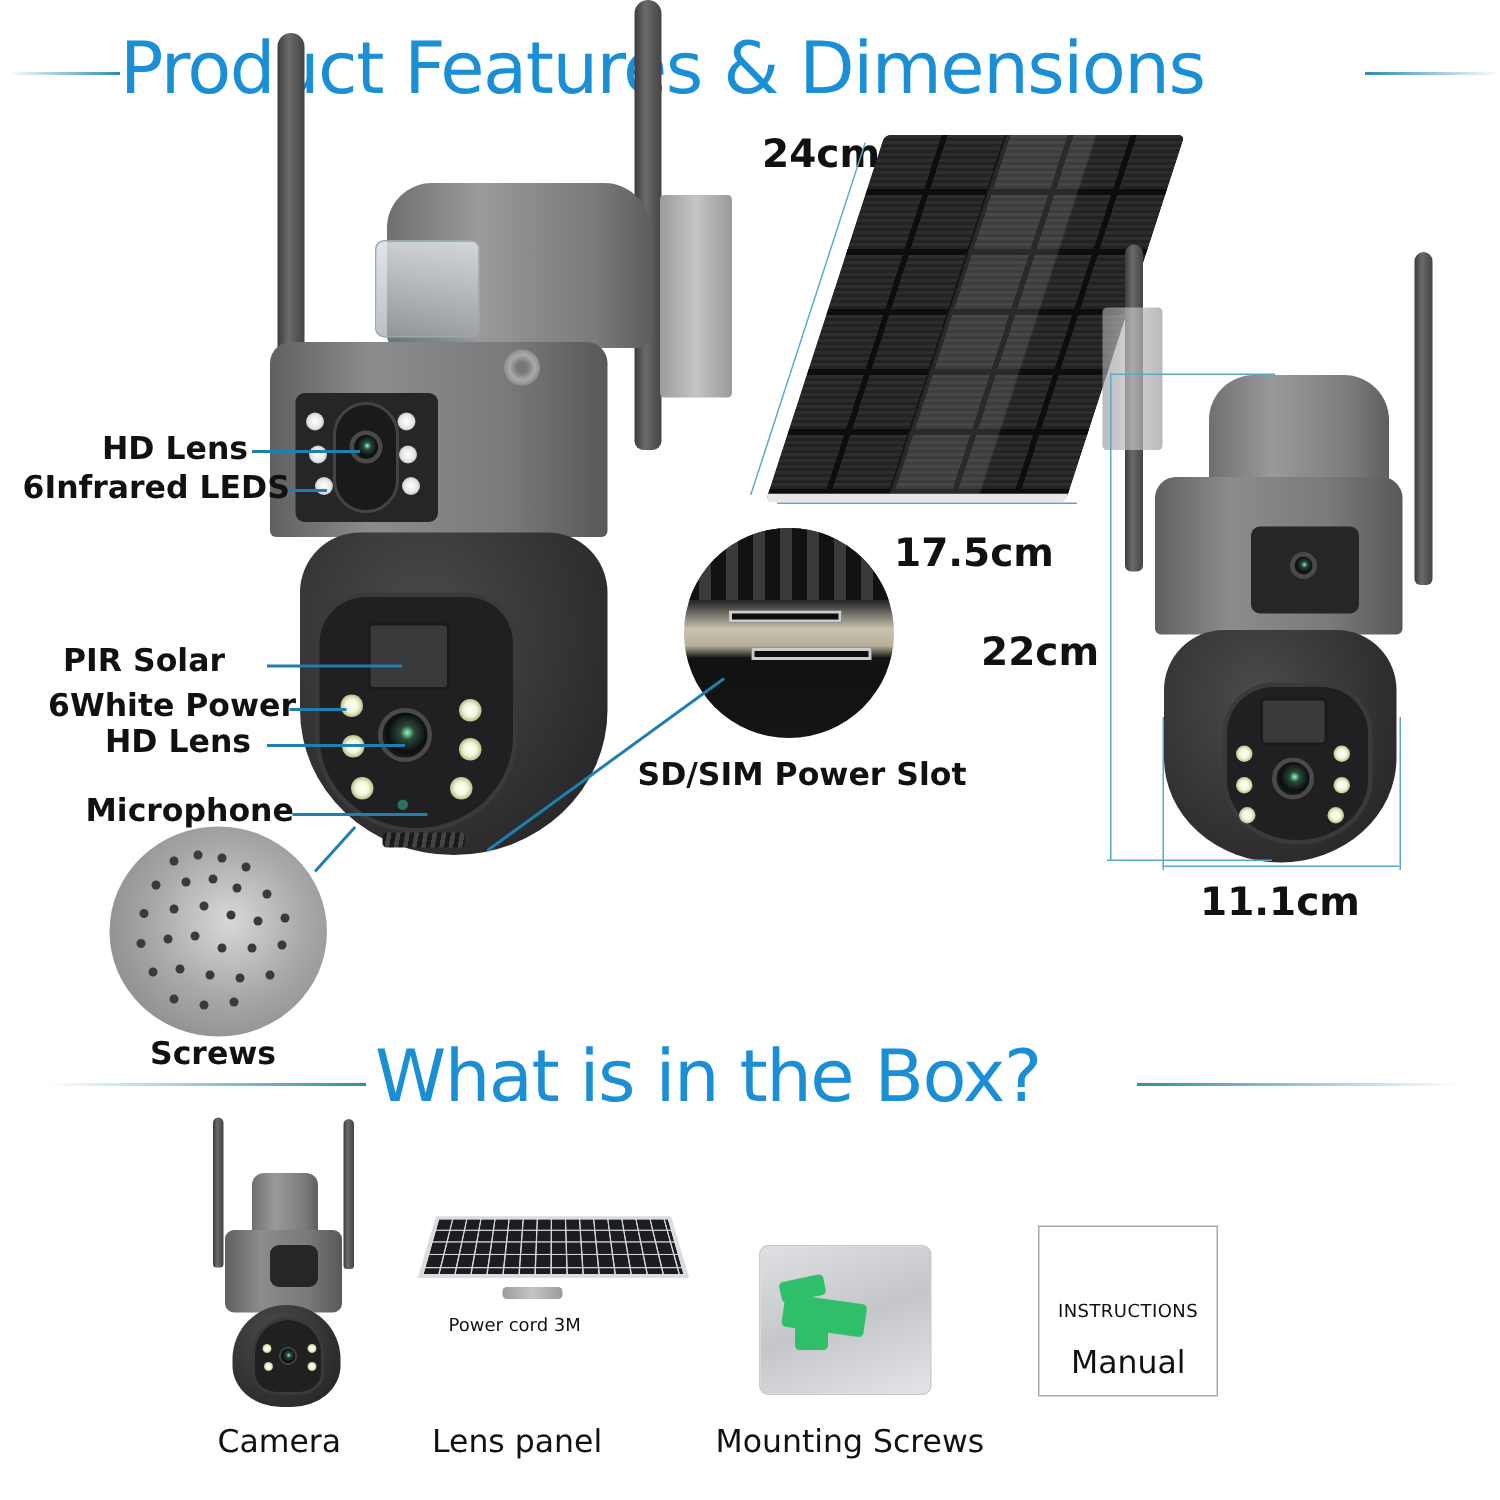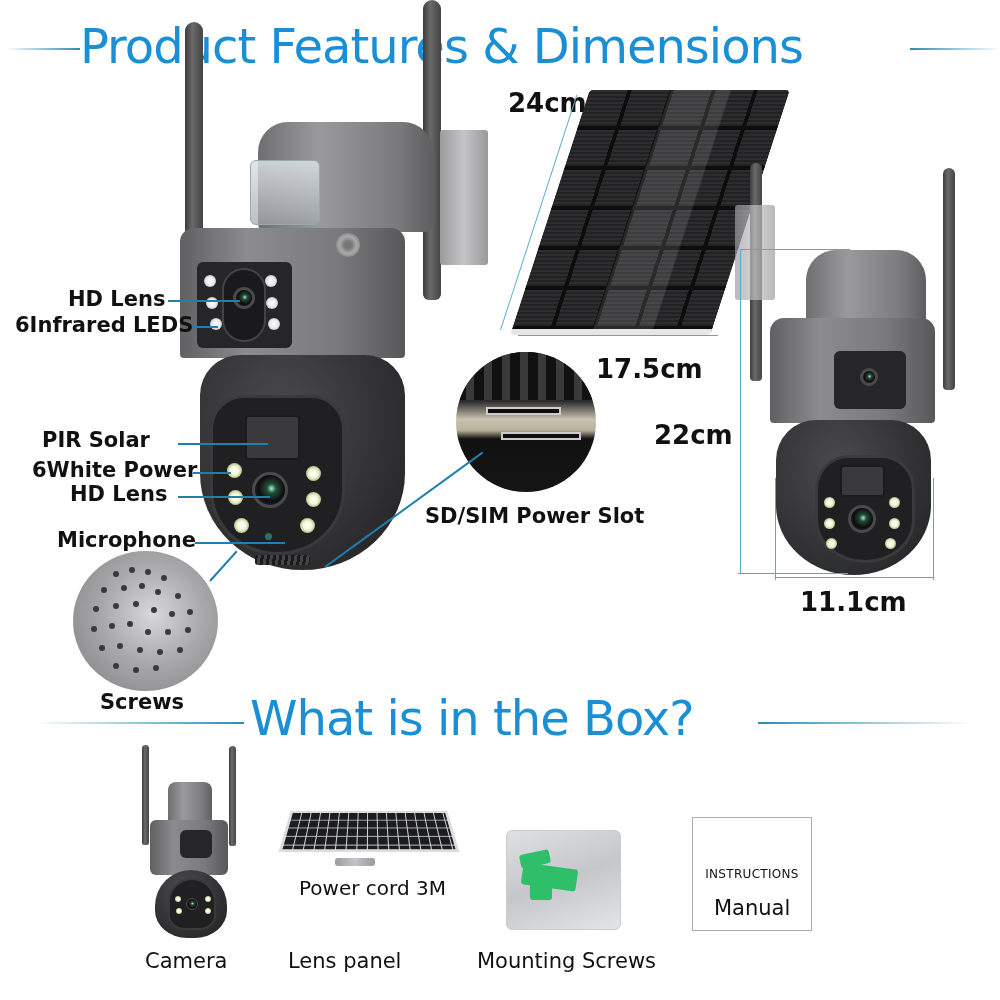--- a/index.html
+++ b/index.html
@@ -231,21 +231,21 @@
   <div class="led" style="left:176px;top:908px;width:6px;height:6px;"></div>
   <div class="led" style="left:205px;top:908px;width:6px;height:6px;"></div>
   <div class="lens" style="left:186px;top:898px;width:12px;height:12px;border-width:1px;"></div>
 </div>
 <div class="box-caption" style="left:145px;top:949px;">Camera</div>
 
 <div>
   <div class="small-solar" style="left:285px;top:805px;width:168px;height:50px;transform:perspective(200px) rotateX(35deg);"></div>
   <div class="bracket" style="left:335px;top:858px;width:40px;height:8px;"></div>
 </div>
-<div class="box-caption" style="left:299px;top:876px;font-size:20px;">Power cord 3M</div>
+<div class="box-caption" style="left:299px;top:876px;font-size:12px;">Power cord 3M</div>
 <div class="box-caption" style="left:288px;top:949px;">Lens panel</div>
 
 <div>
   <div class="bag" style="left:506px;top:830px;width:115px;height:100px;"></div>
   <div class="green" style="left:520px;top:852px;width:30px;height:14px;transform:rotate(-12deg);"></div>
   <div class="green" style="left:522px;top:866px;width:55px;height:22px;transform:rotate(8deg);"></div>
   <div class="green" style="left:530px;top:882px;width:22px;height:18px;"></div>
 </div>
 <div class="box-caption" style="left:477px;top:949px;">Mounting Screws</div>
 

